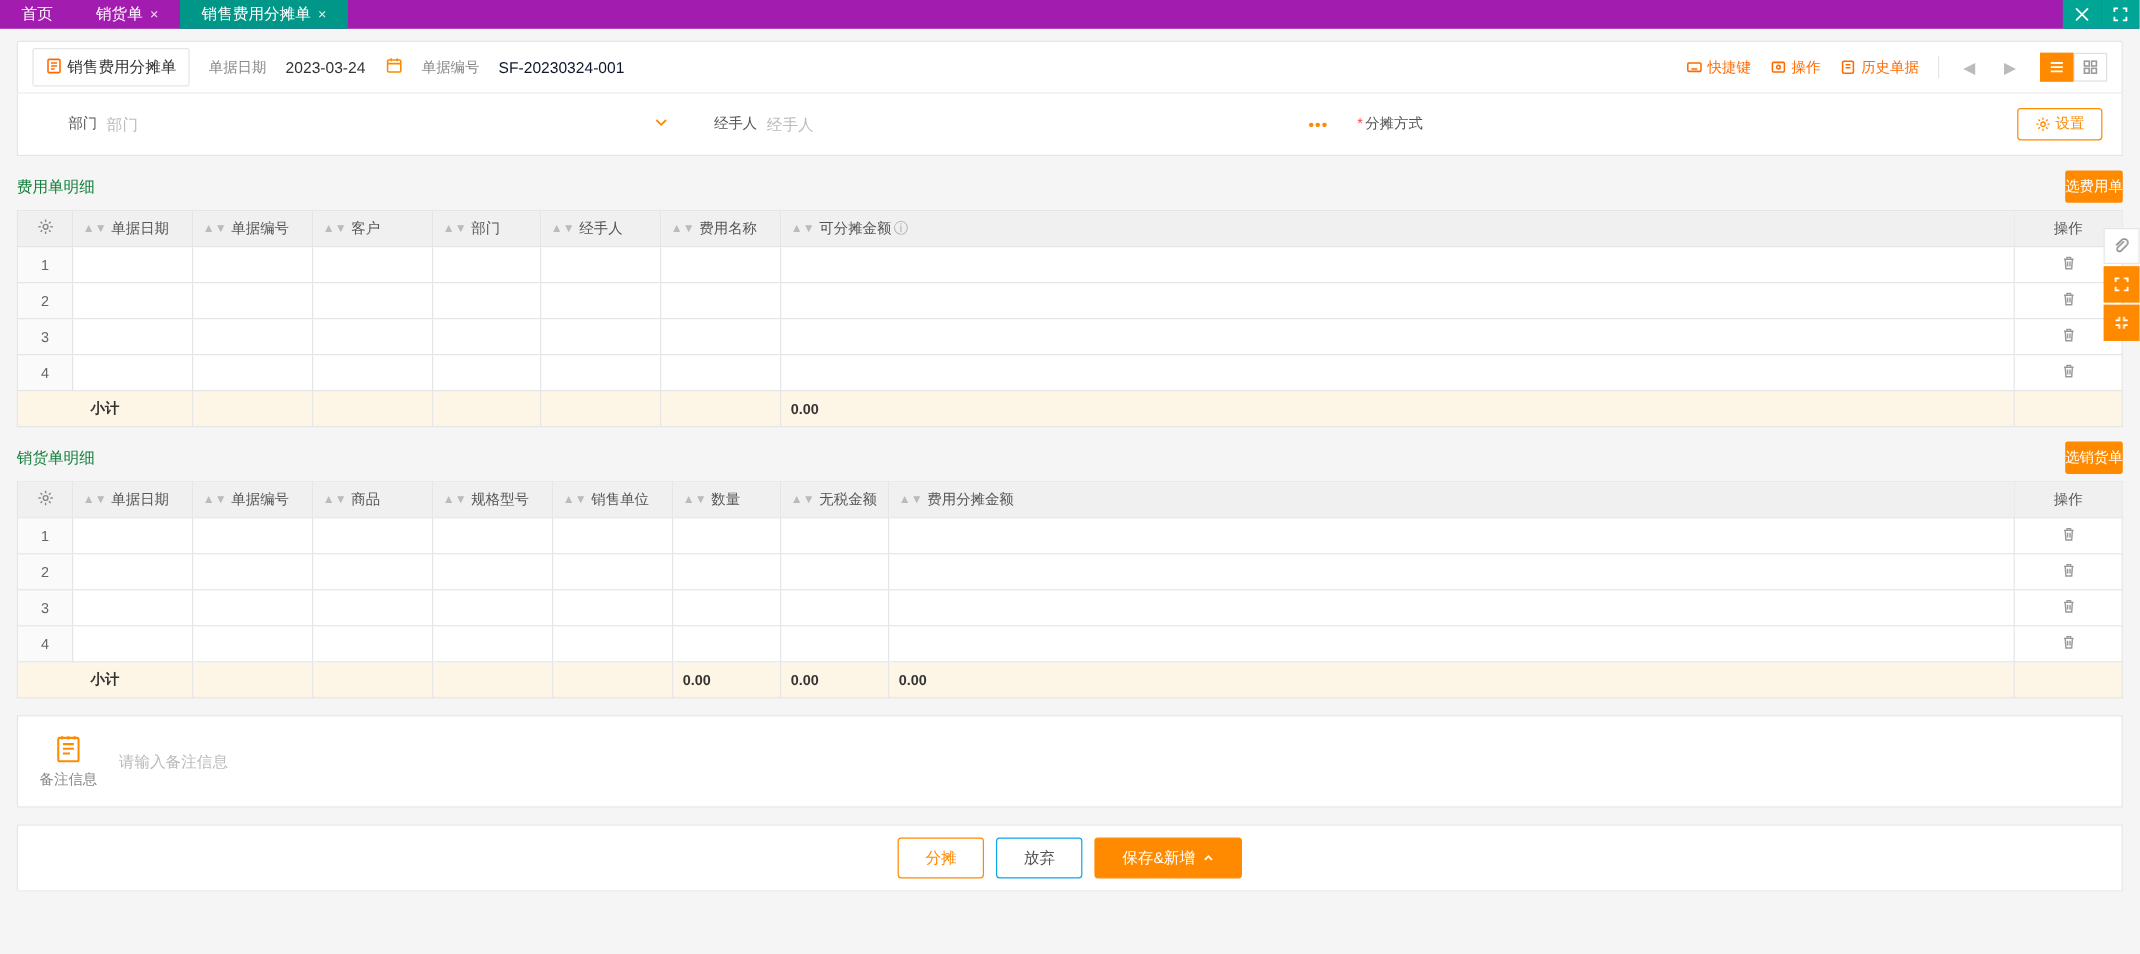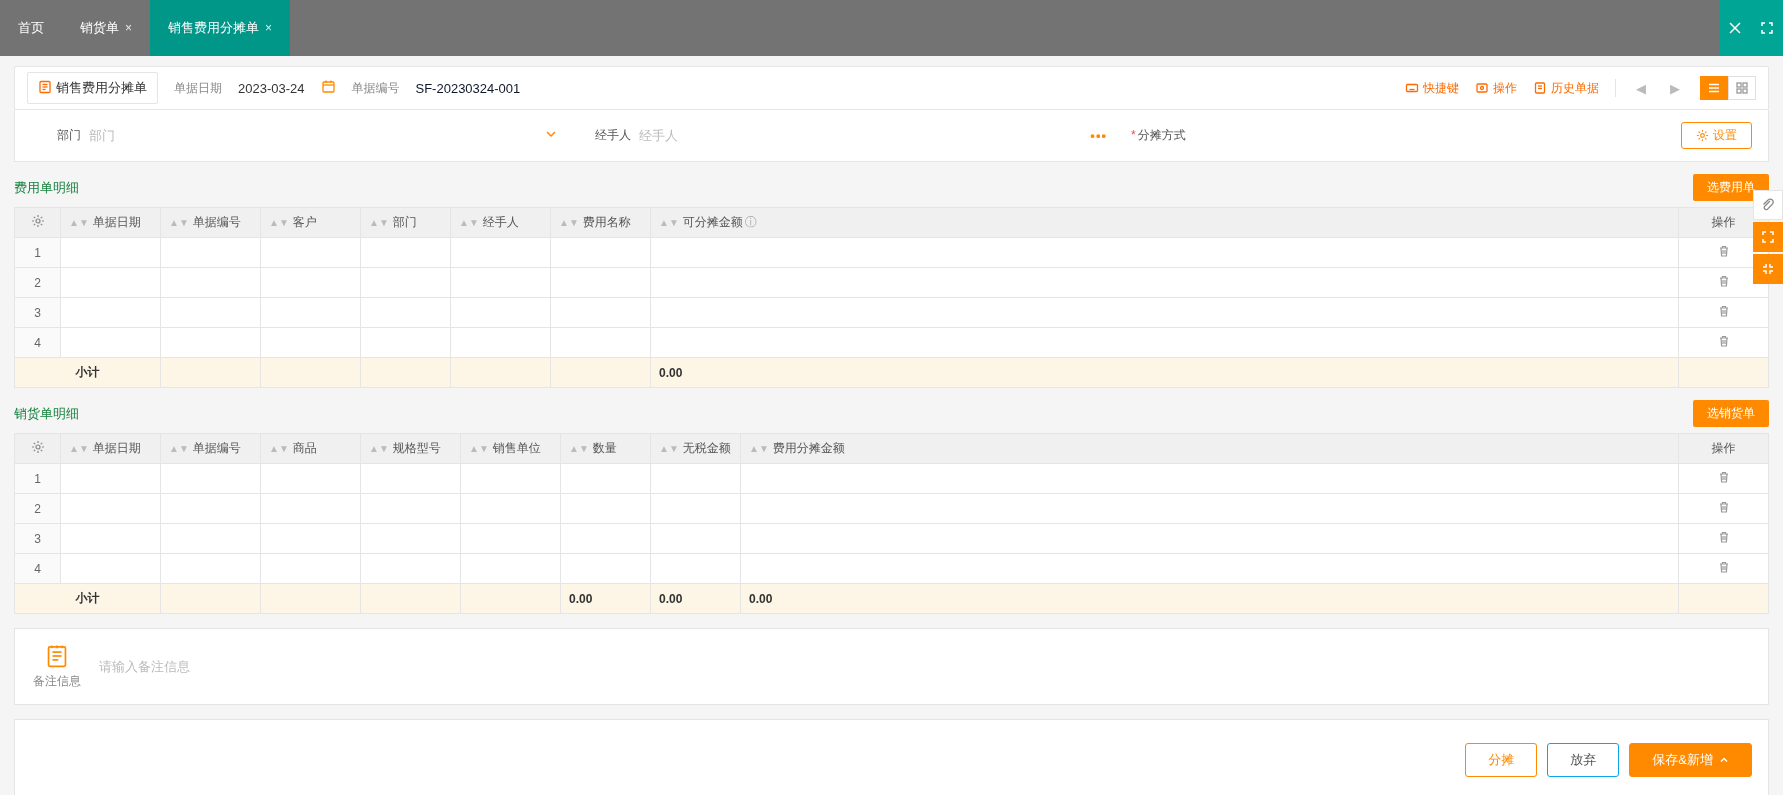--- a/index.html
+++ b/index.html
@@ -1,18 +1,18 @@
 <!DOCTYPE html>
 <html><head>
 <meta charset="utf-8">
 <style>
   * { box-sizing: border-box; margin: 0; padding: 0; }
   body { font-family: "Microsoft YaHei", Arial, sans-serif; font-size: 13px; background: #f5f5f5; color: #333; }
   
-  .top-tabs { background: #737373; height: 56px; display: flex; align-items: stretch; color: #fff; position: relative; }
+  .top-tabs { background: #a21caf; height: 24px; display: flex; align-items: stretch; color: #fff; position: relative; }
   .top-tab { padding: 0 18px; display: flex; align-items: center; gap: 6px; cursor: pointer; font-size: 13px; }
   .top-tab.active { background: #009688; }
   .top-tab .close-x { font-size: 12px; opacity: .85; }
   .top-right { position: absolute; right: 0; top: 0; height: 100%; display: flex; align-items: stretch; }
   .top-right .tr-btn { width: 32px; display: flex; align-items: center; justify-content: center; cursor: pointer; background: #00a596; }
   
   .container { padding: 10px 14px 0 14px; }
   
   .doc-head { background: #fff; border: 1px solid #e5e5e5; border-radius: 2px; display: flex; align-items: center; height: 44px; padding: 0 12px; gap: 16px; }
   .doc-tab { padding: 6px 10px; border: 1px solid #e5e5e5; border-radius: 2px; color: #333; display: flex; align-items: center; gap: 4px; }
@@ -37,42 +37,42 @@
   .form-input-wrap { flex: 1; position: relative; display: flex; align-items: center; border-bottom: 1px solid transparent; }
   .form-input-wrap input, .form-input-wrap .sel-display { flex: 1; border: none; outline: none; font-size: 13px; padding: 4px 0; color: #333; background: transparent; }
   .form-input-wrap input::placeholder { color: #bbb; }
   .caret { color: #ff8a00; cursor: pointer; }
   .dots { color: #ff8a00; cursor: pointer; font-weight: bold; letter-spacing: 1px; }
   .setting-btn { border: 1px solid #ff8a00; color: #ff8a00; background: #fff; padding: 4px 14px; border-radius: 3px; cursor: pointer; display: flex; align-items: center; gap: 4px; font-size: 12px; }
   
   .section { margin-top: 12px; }
   .section-head { display: flex; align-items: center; justify-content: space-between; margin-bottom: 6px; }
   .section-title { color: #15803d; font-size: 13px; }
-  .section-btn { background: #ff8a00; color: #fff; border: none; padding: 5px 14px; border-radius: 2px; cursor: pointer; font-size: 12px; }
+  .section-btn { background: #ff8a00; color: #fff; border: none; padding: 5px 0; border-radius: 2px; cursor: pointer; font-size: 12px; }
   
   table.grid { width: 100%; border-collapse: collapse; background: #fff; table-layout: fixed; }
   table.grid th, table.grid td { border: 1px solid #e5e5e5; padding: 0 8px; height: 30px; font-size: 12px; }
   table.grid th { background: #f0f0f0; color: #555; font-weight: normal; text-align: left; position: relative; }
   table.grid th .sort { color: #bbb; margin-right: 4px; font-size: 10px; display: inline-flex; flex-direction: column; line-height: 5px; vertical-align: middle; }
   table.grid .col-gear { width: 46px; text-align: center; }
   table.grid .col-action { width: 90px; text-align: center; }
   table.grid td.idx { text-align: center; color: #666; background: #fafafa; }
   table.grid td.action { text-align: center; color: #888; }
   table.grid td.action .trash { cursor: pointer; }
   table.grid tr.subtotal td { background: #fdf5e6; font-weight: bold; }
   table.grid .num { text-align: left; }
   .help-ico { color: #aaa; margin-left: 2px; }
   
   .remark-box { margin-top: 14px; background: #fff; border: 1px solid #e5e5e5; padding: 14px 18px; display: flex; align-items: center; gap: 18px; }
   .remark-left { display: flex; flex-direction: column; align-items: center; gap: 4px; color: #888; font-size: 12px; }
   .remark-left svg { color: #ff8a00; }
   .remark-input { flex: 1; border: none; outline: none; font-size: 13px; color: #333; }
   .remark-input::placeholder { color: #bbb; }
   
-  .footer-bar { margin-top: 14px; background: #fff; border: 1px solid #e5e5e5; padding: 23px 16px; display: flex; justify-content: flex-end; gap: 10px; }
+  .footer-bar { margin-top: 14px; background: #fff; border: 1px solid #e5e5e5; padding: 10px 16px; display: flex; justify-content: center; gap: 10px; }
   .btn { padding: 7px 22px; border-radius: 3px; font-size: 13px; cursor: pointer; }
   .btn-outline-orange { border: 1px solid #ff8a00; color: #ff8a00; background: #fff; }
   .btn-outline-gray { border: 1px solid #0ea5e9; color: #555; background: #fff; }
   .btn-orange { border: 1px solid #ff8a00; background: #ff8a00; color: #fff; display: flex; align-items: center; gap: 6px; }
   
   .side-rail { position: fixed; right: 0; top: 190px; display: flex; flex-direction: column; }
   .side-rail .rail-btn { width: 30px; height: 30px; display: flex; align-items: center; justify-content: center; background: #fff; border: 1px solid #e5e5e5; color: #888; cursor: pointer; margin-bottom: 2px; }
   .side-rail .rail-btn.orange { background: #ff8a00; border-color: #ff8a00; color: #fff; }
 
   .gear-ico { display:inline-block; }

